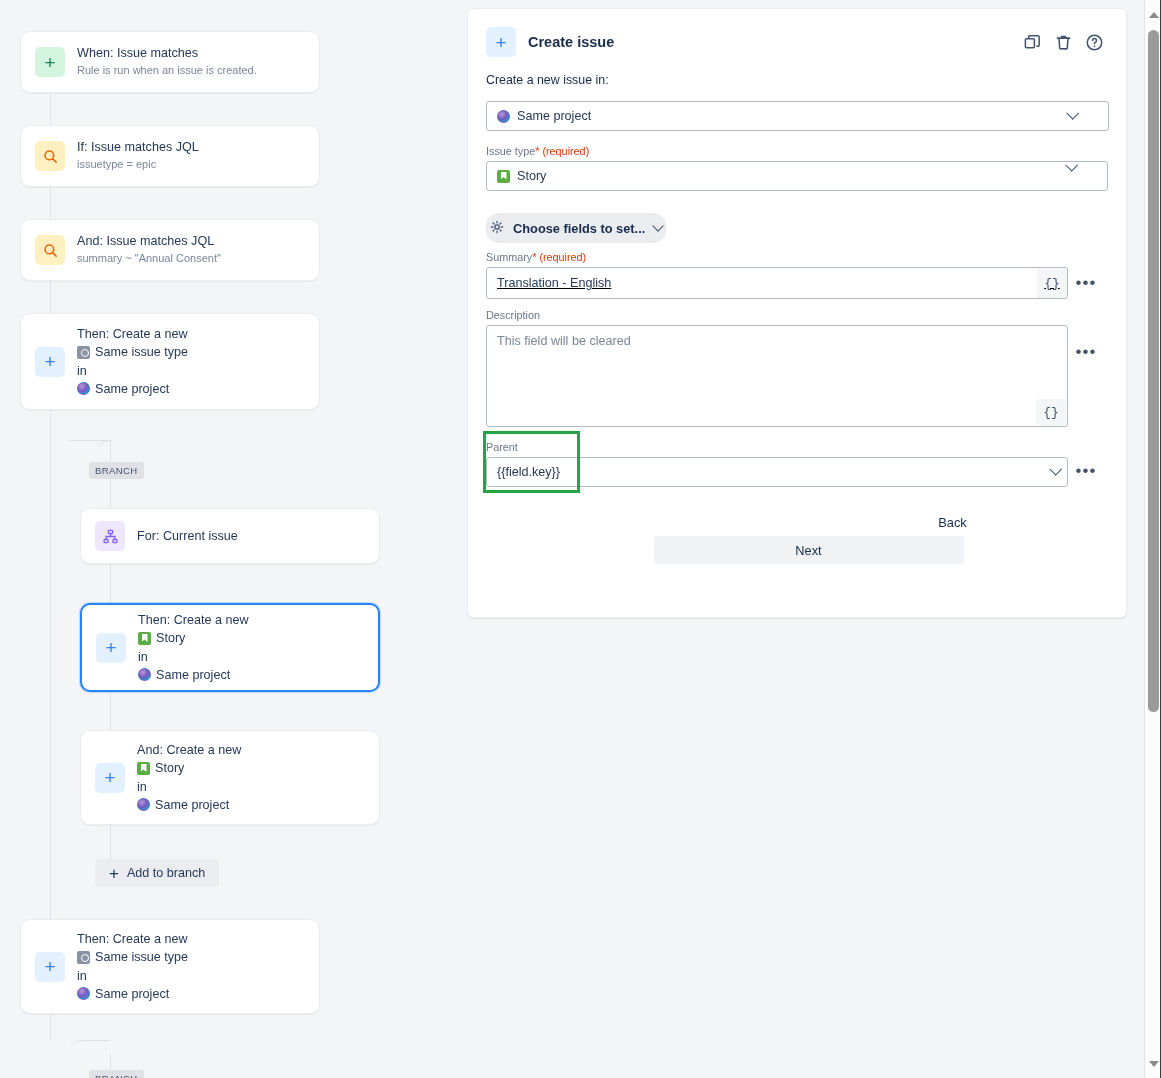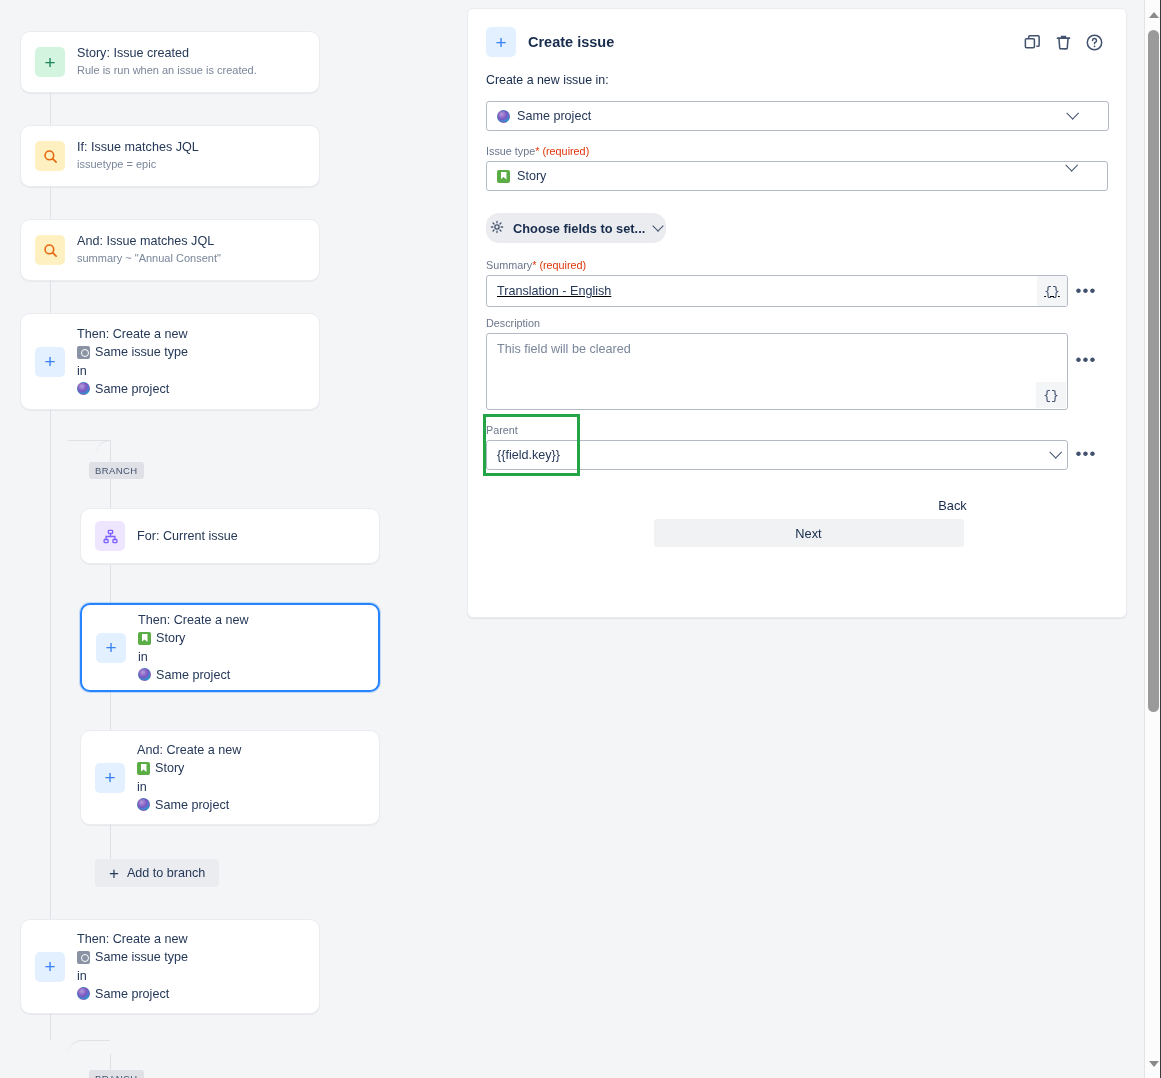--- a/index.html
+++ b/index.html
@@ -109,42 +109,42 @@
   }
   .chev {
     position: absolute; right: 10px; top: 50%; transform: translateY(-50%);
     width: 9px; height: 9px; border-right: 1.6px solid #42526e; border-bottom: 1.6px solid #42526e;
     transform-origin: center; rotate: 45deg; margin-top: -4px; pointer-events: none;
   }
 
   .chooser {
     display: inline-flex; align-items: center; gap: 9px; background: #ebecf0; border: none;
     border-radius: 13px; height: 30px; padding: 0 4px; font-size: 12.8px; color: #172b4d;
-    font-family: inherit; font-weight: bold; cursor: pointer; margin: 8px 0 16px 0;
+    font-family: inherit; font-weight: bold; cursor: pointer; margin: 8px 0 8px 0;
   }
   .chooser .cv { width: 8px; height: 8px; border-right: 1.6px solid #42526e; border-bottom: 1.6px solid #42526e; rotate: 45deg; margin-top: -4px; }
 
   .fieldrow { display: flex; align-items: flex-start; }
   .curly {
     width: 30px; flex: 0 0 auto; display: flex; align-items: center; justify-content: center;
     font-family: "Liberation Mono", monospace; font-size: 13px; color: #42526e; background: #f4f5f7;
     align-self: stretch; cursor: pointer;
   }
   .dots3 {
     width: 36px; flex: 0 0 auto; text-align: center; color: #42526e; font-size: 17px;
     letter-spacing: 1px; line-height: 1; cursor: pointer; user-select: none;
   }
   .text-input {
     flex: 1 1 auto; height: 32px; border: 1px solid #b3bac5; border-radius: 3px; background: #fff;
     display: flex; align-items: stretch; overflow: hidden; text-decoration: underline;
   }
   .text-input .tval { flex: 1 1 auto; display: flex; align-items: center; padding: 0 10px; font-size: 12.6px; color: #253858; }
 
   .textarea-wrap {
-    flex: 1 1 auto; height: 77px; border: 1px solid #b3bac5; border-radius: 3px; background: #fff;
+    flex: 1 1 auto; height: 102px; border: 1px solid #b3bac5; border-radius: 3px; background: #fff;
     position: relative;
   }
   .ta-placeholder { position: absolute; left: 10px; top: 8px; font-size: 12.6px; color: #7a869a; }
   .ta-curly {
     position: absolute; right: 1px; bottom: 1px; width: 30px; height: 26px; background: #f4f5f7;
     display: flex; align-items: center; justify-content: center;
     font-family: "Liberation Mono", monospace; font-size: 13px; color: #42526e; cursor: pointer;
   }
 
   .parent-block { position: relative; margin-top: 14px; }
@@ -218,21 +218,21 @@
     <div class="connector" style="left:110px;top:825px;height:36px;"></div>
 
     <div class="elbow-tr" style="left:68px;top:1040px;width:42px;height:38px;border-left:none;border-top:1px solid #dfe1e6;"></div>
     <div class="connector" style="left:110px;top:1054px;height:24px;"></div>
 
     <div class="card" style="left:20px;top:31px;width:300px;height:62px;">
       <div class="card-icon ic-green">
           <span class="plus-glyph">+</span>
         </div>
       <div class="card-body">
-        <div class="card-title">Story: Issue created</div>
+        <div class="card-title">When: Issue matches</div>
         <div class="card-sub">Rule is run when an issue is created.</div>
       </div>
     </div>
 
     <div class="card" style="left:20px;top:219px;width:300px;height:62px;">
       <div class="card-icon ic-amber">
         <svg width="15" height="15" viewBox="0 0 16 16" fill="none" stroke="#e56910" stroke-width="1.7">
           <circle cx="6.8" cy="6.8" r="4.6"></circle>
             <line x1="10.2" y1="10.2" x2="14" y2="14" stroke-linecap="round"></line>
         </svg>

